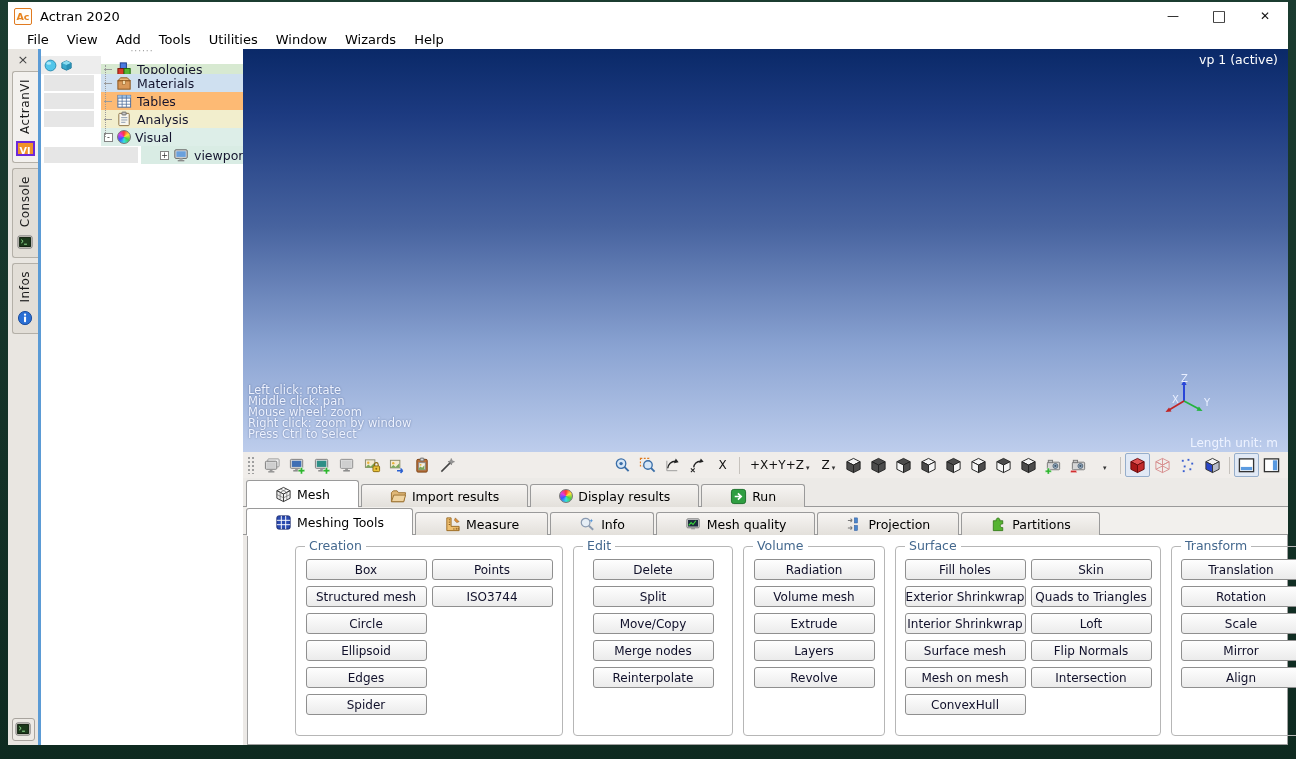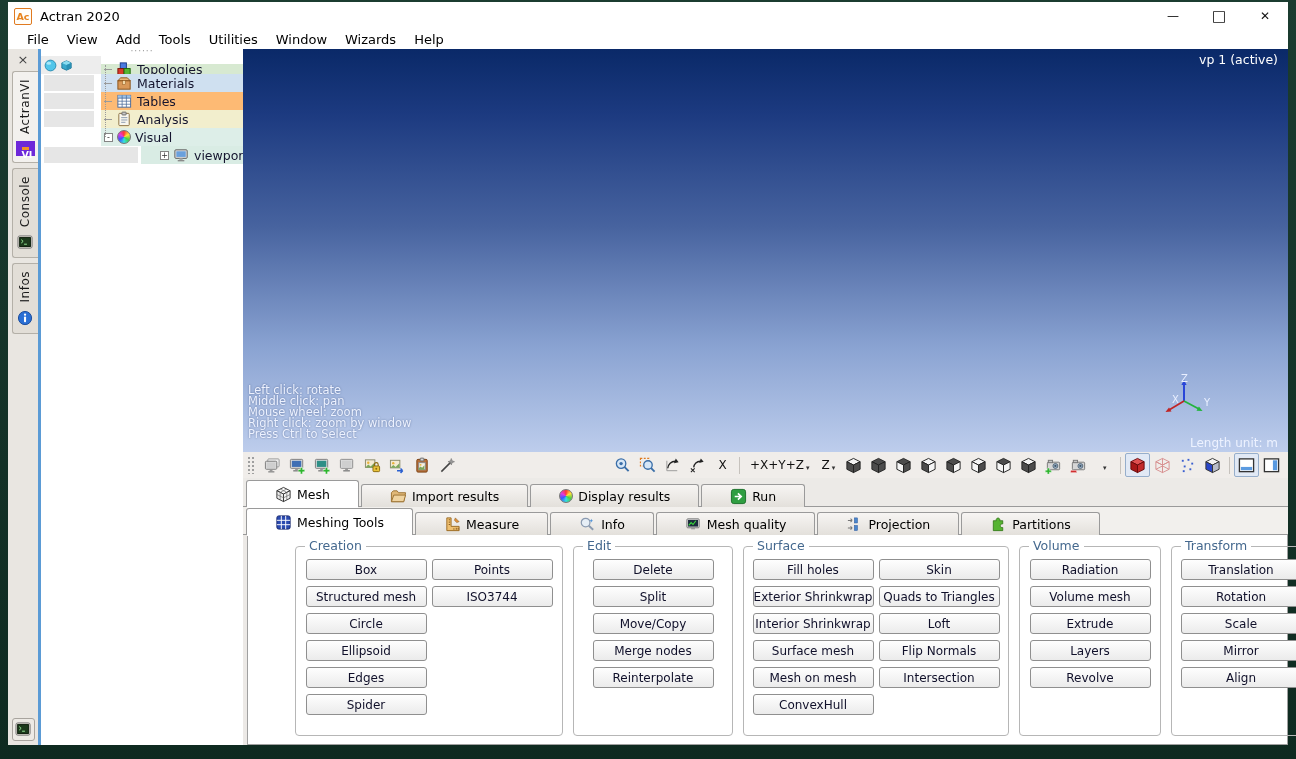--- a/index.html
+++ b/index.html
@@ -20,21 +20,21 @@
   .menuitem{padding:0 9px;font-size:13px;color:#000;}
 
   .appbody{flex:1;display:flex;min-height:0;background:#fff;}
 
   
   .sidebar{width:30px;flex:none;background:#e9e6e1;display:flex;flex-direction:column;align-items:center;}
   .sbclose{margin:4px 0 2px;font-size:13px;color:#444;line-height:14px;}
   .sbtab{width:26px;border:1px solid #b4b0a8;border-right:none;border-radius:3px 0 0 3px;background:#e2ded7;display:flex;flex-direction:column;align-items:center;padding:7px 0 6px;gap:7px;margin:2px 0 3px 3px;}
   .sbtab.active{background:#f3f1ee;}
   .vtext{writing-mode:vertical-rl;transform:rotate(180deg);font-size:12px;color:#1a1a1a;letter-spacing:0.5px;}
-  .vibadge{display:inline-block;width:19px;height:15px;background:#f09228;color:#fff;font-size:9.5px;font-weight:bold;text-align:center;line-height:15px;border:6px solid #6d28d9;}
+  .vibadge{display:inline-block;width:19px;height:15px;background:#f09228;color:#fff;font-size:9.5px;font-weight:bold;text-align:center;line-height:15px;border:2px solid #6d28d9;}
   .sbbottom{margin-top:auto;margin-bottom:4px;border:1px solid #a8a49e;border-radius:3px;background:#edeae5;padding:2px;display:flex;}
   .dockline{width:3px;flex:none;background:#5b9bd5;}
 
   
   .treepanel{width:202px;flex:none;background:#fff;position:relative;font-size:12.5px;color:#14142e;}
   .treehandle{height:7px;text-align:center;font-size:9px;line-height:5px;color:#9a9a9a;letter-spacing:1px;}
   .trow{height:18px;display:flex;align-items:stretch;}
   .tg{width:60px;flex:none;display:flex;align-items:center;gap:3px;padding-left:3px;}
   .tg.toggles{background:#ededed;}
   .tg .cellbox{width:50px;height:16px;background:#e6e6e6;}
@@ -655,52 +655,52 @@
                 <div class="gcols">
                   <div class="gcol">
                     <button class="btn">Delete</button>
                     <button class="btn">Split</button>
                     <button class="btn">Move/Copy</button>
                     <button class="btn">Merge nodes</button>
                     <button class="btn">Reinterpolate</button>
                   </div>
                 </div>
               </section>
+              <section class="group" style="width: 142px;">
+                <span class="gtitle">Volume</span>
+                <div class="gcols">
+                  <div class="gcol">
+                    <button class="btn">Radiation</button>
+                    <button class="btn">Volume mesh</button>
+                    <button class="btn">Extrude</button>
+                    <button class="btn">Layers</button>
+                    <button class="btn">Revolve</button>
+                  </div>
+                </div>
+              </section>
               <section class="group" style="width: 266px;">
                 <span class="gtitle">Surface</span>
                 <div class="gcols">
                   <div class="gcol">
                     <button class="btn">Fill holes</button>
                     <button class="btn">Exterior Shrinkwrap</button>
                     <button class="btn">Interior Shrinkwrap</button>
                     <button class="btn">Surface mesh</button>
                     <button class="btn">Mesh on mesh</button>
                     <button class="btn">ConvexHull</button>
                   </div>
                   <div class="gcol">
                     <button class="btn">Skin</button>
                     <button class="btn">Quads to Triangles</button>
                     <button class="btn">Loft</button>
                     <button class="btn">Flip Normals</button>
                     <button class="btn">Intersection</button>
                   </div>
                 </div>
               </section>
-              <section class="group" style="width: 142px;">
-                <span class="gtitle">Volume</span>
-                <div class="gcols">
-                  <div class="gcol">
-                    <button class="btn">Radiation</button>
-                    <button class="btn">Volume mesh</button>
-                    <button class="btn">Extrude</button>
-                    <button class="btn">Layers</button>
-                    <button class="btn">Revolve</button>
-                  </div>
-                </div>
-              </section>
               <section class="group" style="width: 140px;">
                 <span class="gtitle">Transform</span>
                 <div class="gcols">
                   <div class="gcol">
                     <button class="btn">Translation</button>
                     <button class="btn">Rotation</button>
                     <button class="btn">Scale</button>
                     <button class="btn">Mirror</button>
                     <button class="btn">Align</button>
                   </div>

